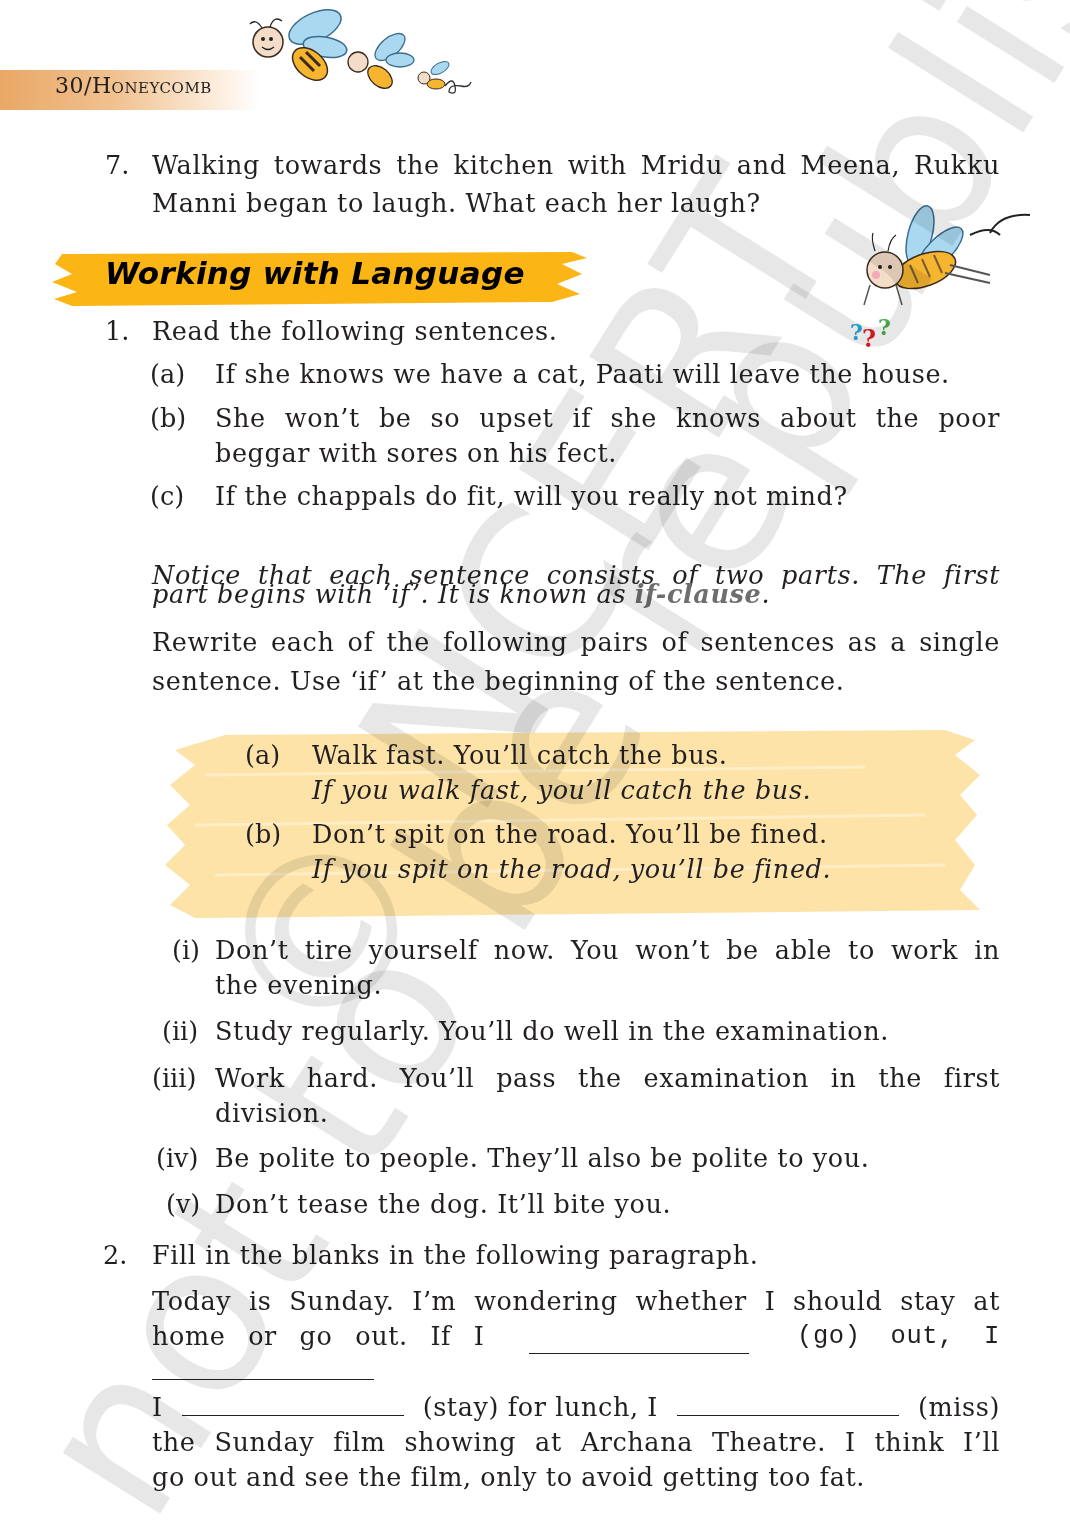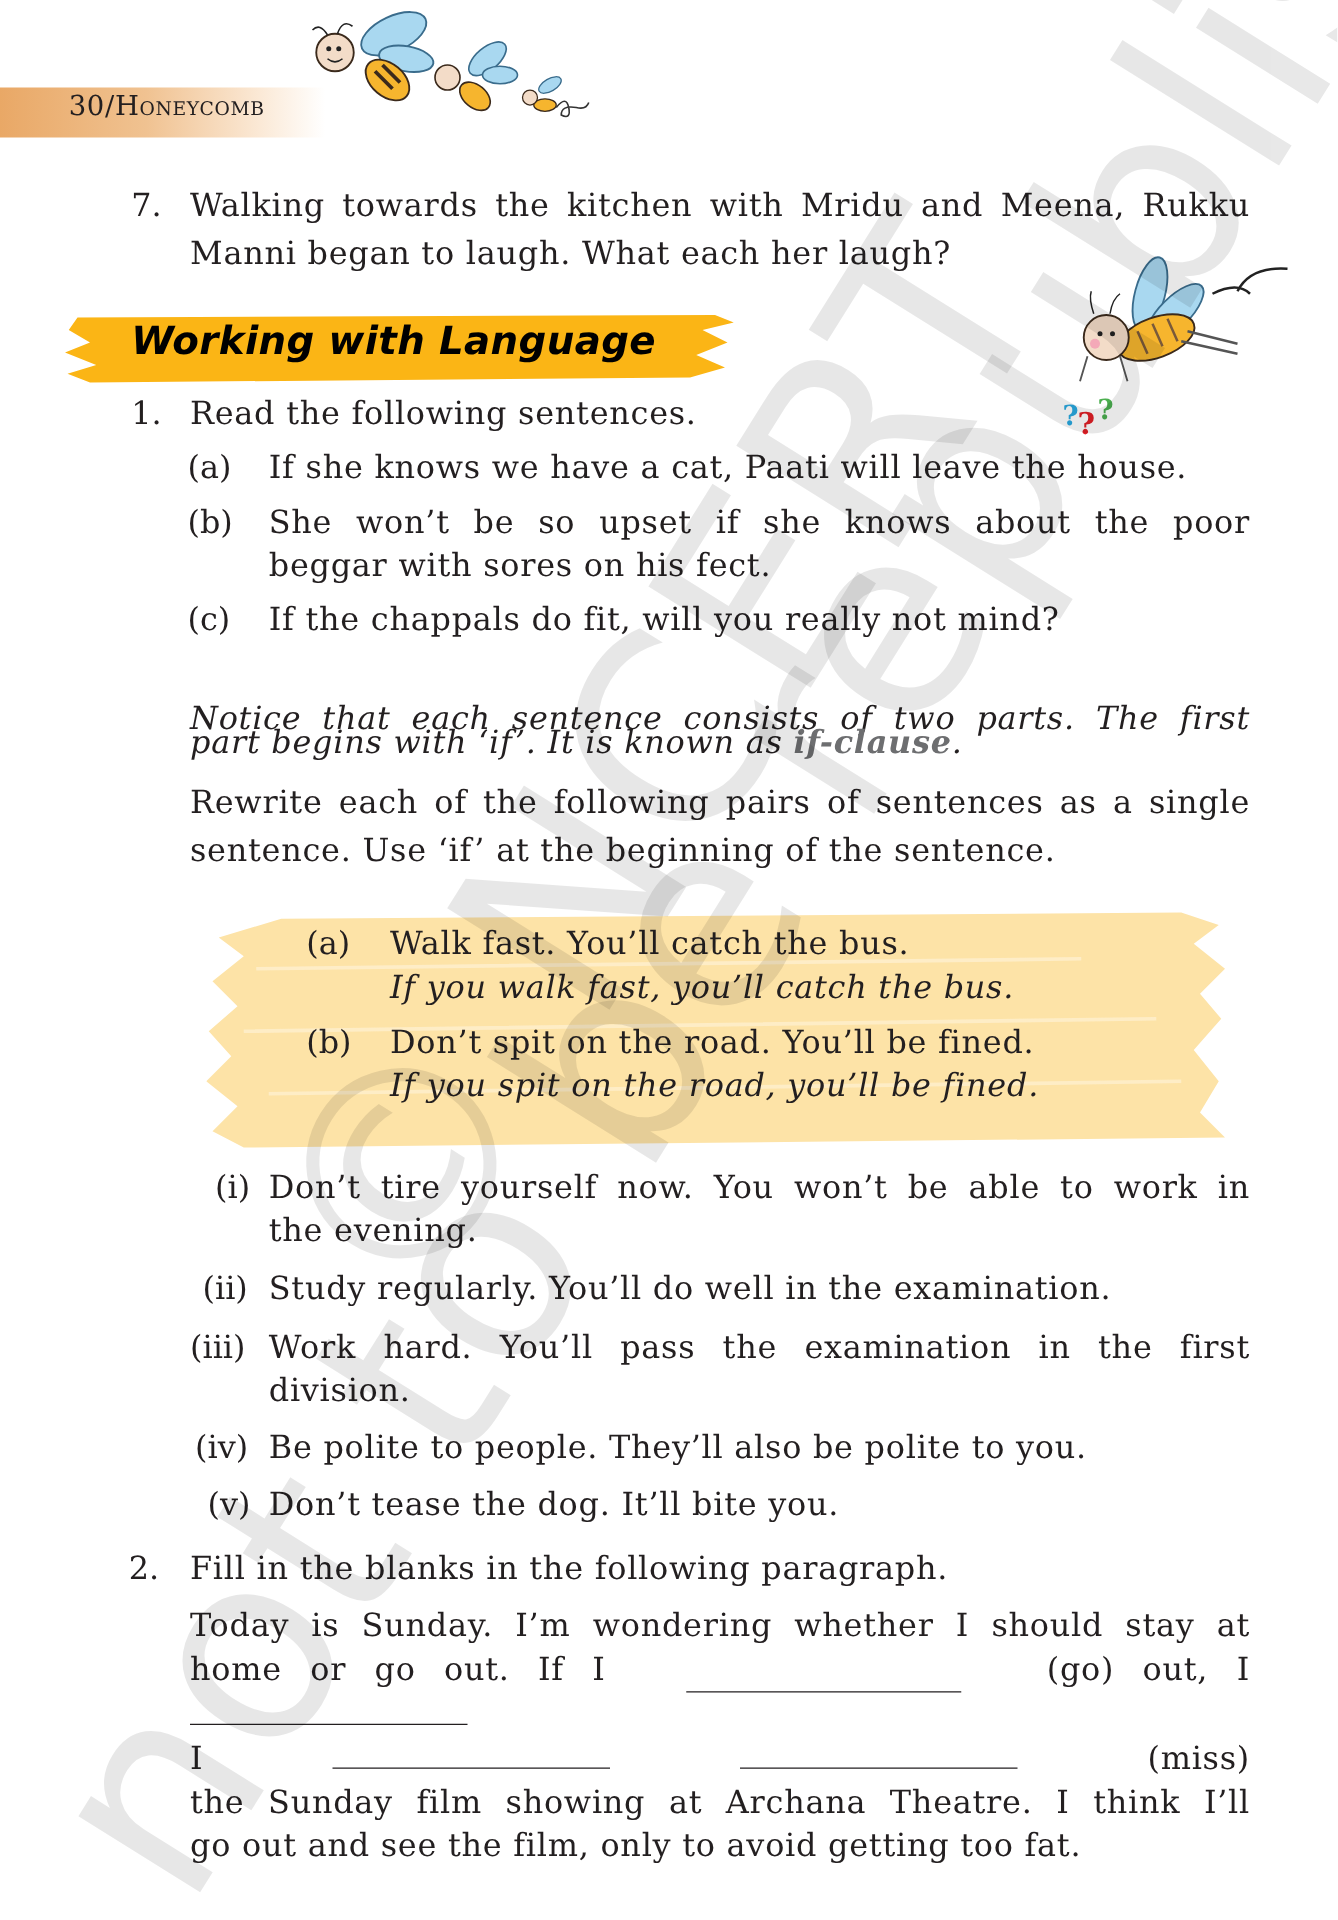--- a/index.html
+++ b/index.html
@@ -133,28 +133,29 @@
 <div class="num" style="left:166px; top:1187px;">(v)</div>
 <div class="txt" style="left:215px; top:1187px;">Don’t tease the dog. It’ll bite you.</div>
 
 <div class="num" style="left:103px; top:1238px;">2.</div>
 <div class="txt" style="left:152px; top:1238px;">Fill in the blanks in the following paragraph.</div>
 
 <div class="txt just" style="left:152px; top:1284px; width:848px;">Today is Sunday. I’m wondering whether I should stay at</div>
 <div class="txt" style="left:152px; top:1319px; width:848px; display:flex; justify-content:space-between; align-items:flex-end;">
   <span style="word-spacing:14px;">home or go out. If I</span>
   <span class="blank" style="width:220px; margin-left:20px;"></span>
-  <span style="word-spacing:14px; margin-left:24px;">(go) out, I</span>
+  <span style="word-spacing:14px; margin-left:24px;font-family:Liberation Mono, monospace;">(go) out, I</span>
 </div>
 <div class="txt" style="left:152px; top:1355px; width:848px; display:flex; justify-content:space-between; align-items:baseline;">
   <span class="blank" style="width:222px;"></span>
 </div>
 <div class="txt" style="left:152px; top:1390px; width:848px; display:flex; justify-content:space-between; align-items:baseline;">
   <span>I</span>
   <span class="blank" style="width:222px;"></span>
+  <span>(stay) for lunch, I</span>
   <span class="blank" style="width:222px;"></span>
   <span>(miss)</span>
 </div>
 <div class="txt just" style="left:152px; top:1425px; width:848px;">the Sunday film showing at Archana Theatre. I think I’ll</div>
 <div class="txt" style="left:152px; top:1460px;">go out and see the film, only to avoid getting too fat.</div>
 
 <svg class="watermark" viewBox="0 0 1070 1536">
   <g transform="translate(330 1060) rotate(-58)" fill="#000" opacity="0.09" font-family="DejaVu Sans, sans-serif" font-size="210">
     <text x="0" y="0">© NCERT</text>
   </g>

